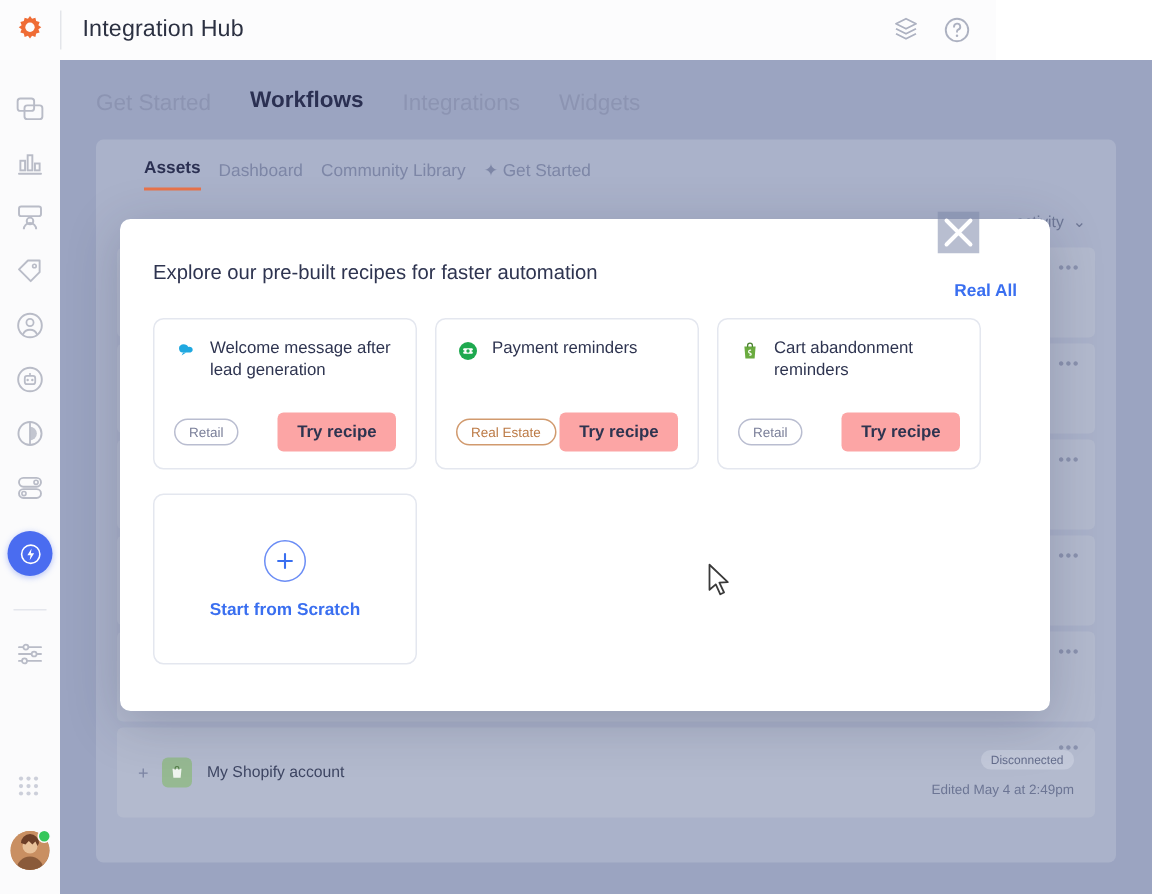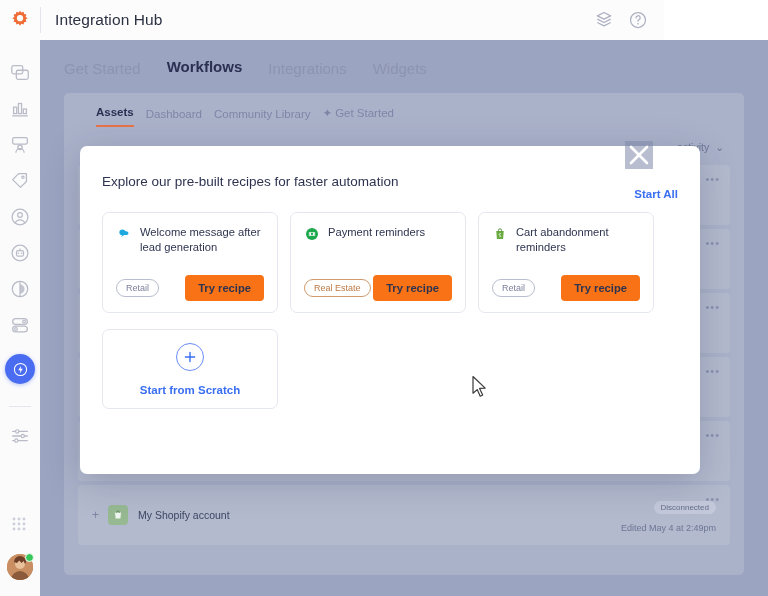--- a/index.html
+++ b/index.html
@@ -130,26 +130,26 @@
   }
   .card-head { display: flex; gap: 8px; align-items: flex-start; }
   .card-ico { width: 16px; height: 16px; flex: 0 0 auto; margin-top: 1px; }
   .card-title { font-size: 11.2px; color: #2e3450; line-height: 1.35; }
   .card-foot { position: absolute; left: 13px; right: 13px; bottom: 11px; display: flex; align-items: center; }
   .tag {
     font-size: 9px; padding: 3px 9px; border-radius: 10px; border: 1px solid #b9bdd0; color: #7a7f99;
   }
   .tag.realestate { border-color: #d19a6e; color: #bc7a45; }
   .try-btn {
-    margin-left: auto; background: #f97316; color: #2e3450; font-size: 11.2px;
+    margin-left: auto; background: #fca5a5; color: #2e3450; font-size: 11.2px;
     font-weight: bold; border: none; border-radius: 4px; padding: 7px 13px; cursor: pointer;
   }
 
   .scratch {
-    position: absolute; left: 22px; top: 183px; width: 176px; height: 80px;
+    position: absolute; left: 22px; top: 183px; width: 176px; height: 114px;
     border: 1px solid #e4e7ef; border-radius: 7px; background: #fff;
     display: flex; flex-direction: column; align-items: center; justify-content: center; gap: 13px;
     cursor: pointer;
   }
   .plus-circle {
     width: 28px; height: 28px; border-radius: 50%; border: 1.4px solid #6b8df5;
     display: flex; align-items: center; justify-content: center;
     color: #3a6ff0; font-size: 17px; line-height: 0;
   }
   .scratch-label { font-size: 11.5px; color: #3a6ff0; font-weight: bold; }
@@ -355,21 +355,21 @@
 
   <div class="close-btn">
     <svg width="28" height="28" viewBox="0 0 28 28">
       <rect width="28" height="28" fill="#7e88aa" opacity=".55"></rect>
       <path d="M6 6l16 16M22 6L6 22" stroke="#ffffff" stroke-width="2.6" stroke-linecap="round"></path>
     </svg>
   </div>
 
   <div class="modal">
     <div class="modal-title">Explore our pre-built recipes for faster automation</div>
-    <div class="view-all">Start All</div>
+    <div class="view-all">Real All</div>
 
     <div class="cards">
 
       <div class="card">
         <div class="card-head">
           <svg class="card-ico" viewBox="0 0 24 24">
             <path d="M5 9.2c0-2.2 2-3.9 4.6-3.9 2.2 0 4 1.1 4.6 2.7.3-.1.7-.2 1.1-.2 1.9 0 3.4 1.3 3.4 2.9s-1.5 2.9-3.4 2.9H8.6C6.5 13.6 5 11.7 5 9.2z" fill="#1fa8e0"></path>
             <path d="M7.6 16.4l1.6-2.8h3l-4.6 2.8z" fill="#1fa8e0"></path>
           </svg>
           <div class="card-title">Welcome message after lead generation</div>

